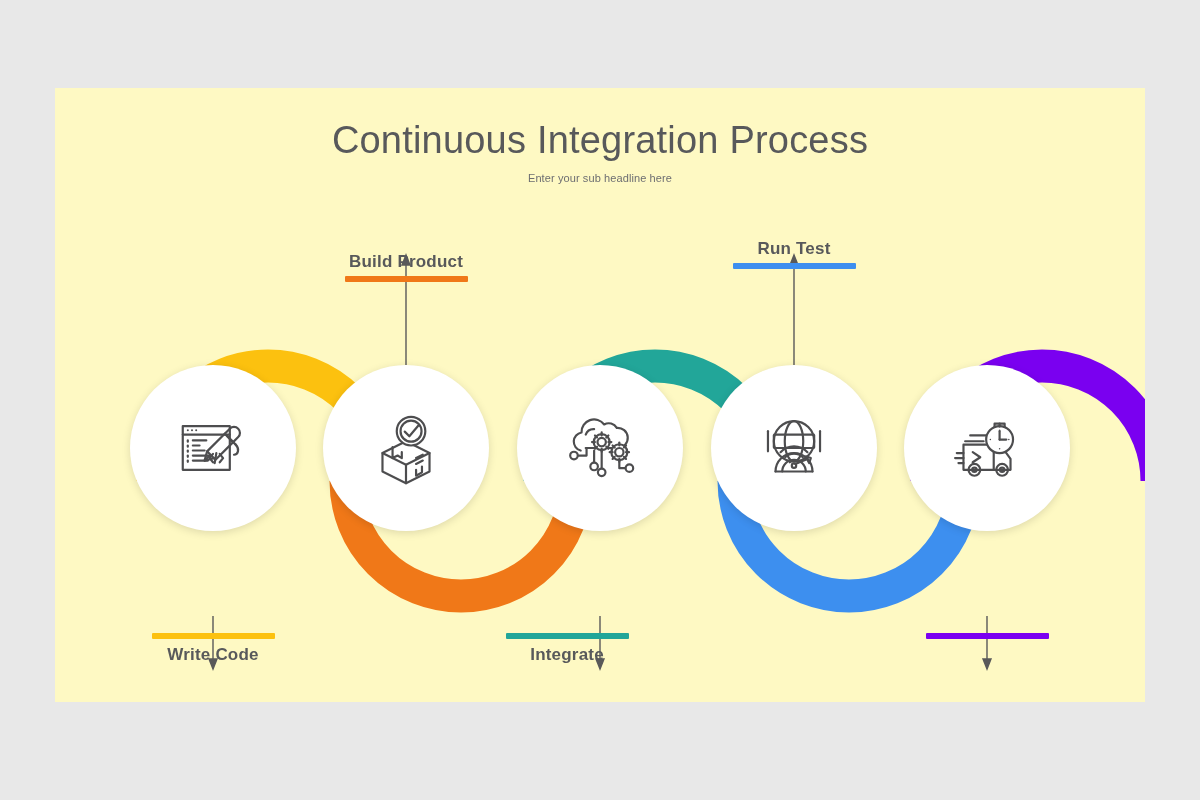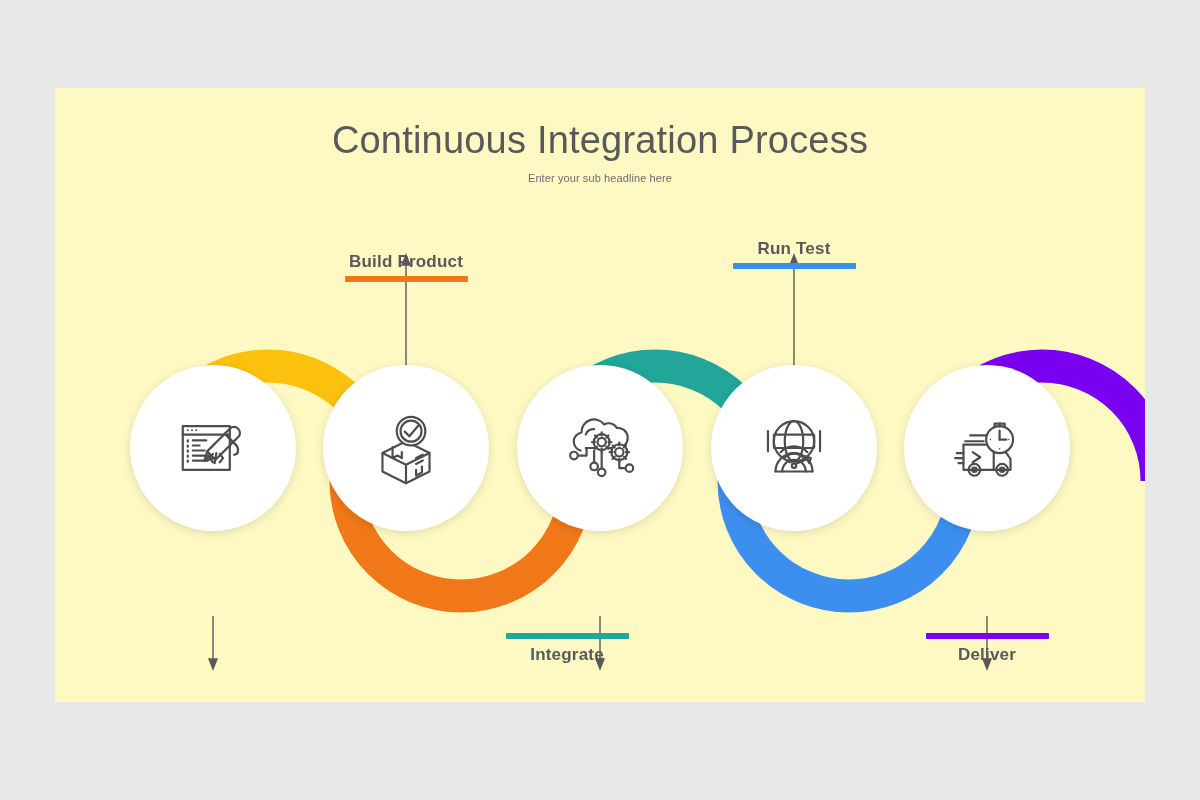--- a/index.html
+++ b/index.html
@@ -306,35 +306,38 @@
           <line x1="65" y1="30" x2="65" y2="40"></line>
           <line x1="65" y1="40" x2="73" y2="40"></line>
           <circle cx="65" cy="29" r="0.9" fill="#4d4d4f" stroke="none"></circle>
           <circle cx="76" cy="40" r="0.9" fill="#4d4d4f" stroke="none"></circle>
           <circle cx="65" cy="51" r="0.9" fill="#4d4d4f" stroke="none"></circle>
           <circle cx="54" cy="40" r="0.9" fill="#4d4d4f" stroke="none"></circle>
         </svg>
       </span>
     </div>
 
+    <div class="step-label below" style="left:158px; top:545px;">
+      <div class="label-bar" style="background: rgb(252, 193, 15);"></div>
+      <div class="label-text">Write Code</div>
+    </div>
 
     <div class="step-label above" style="left:351px; top:128px;margin-top:36px;">
       <div class="label-text">Build Product</div>
       <div class="label-bar" style="background: rgb(240, 120, 24);"></div>
     </div>
 
     <div class="step-label below" style="left:512px; top:545px;">
       <div class="label-bar" style="background: rgb(34, 166, 153);"></div>
       <div class="label-text">Integrate</div>
     </div>
 
     <div class="step-label above" style="left:739px; top:128px;margin-top:23px;">
       <div class="label-text">Run Test</div>
       <div class="label-bar" style="background: rgb(61, 143, 239);"></div>
     </div>
 
     <div class="step-label below" style="left:932px; top:545px;">
       <div class="label-bar" style="background: rgb(122, 0, 240);"></div>
-      <div class="label-text">Deliver</div>
     </div>
 
   </div>
 </div>
 
 </body></html>

